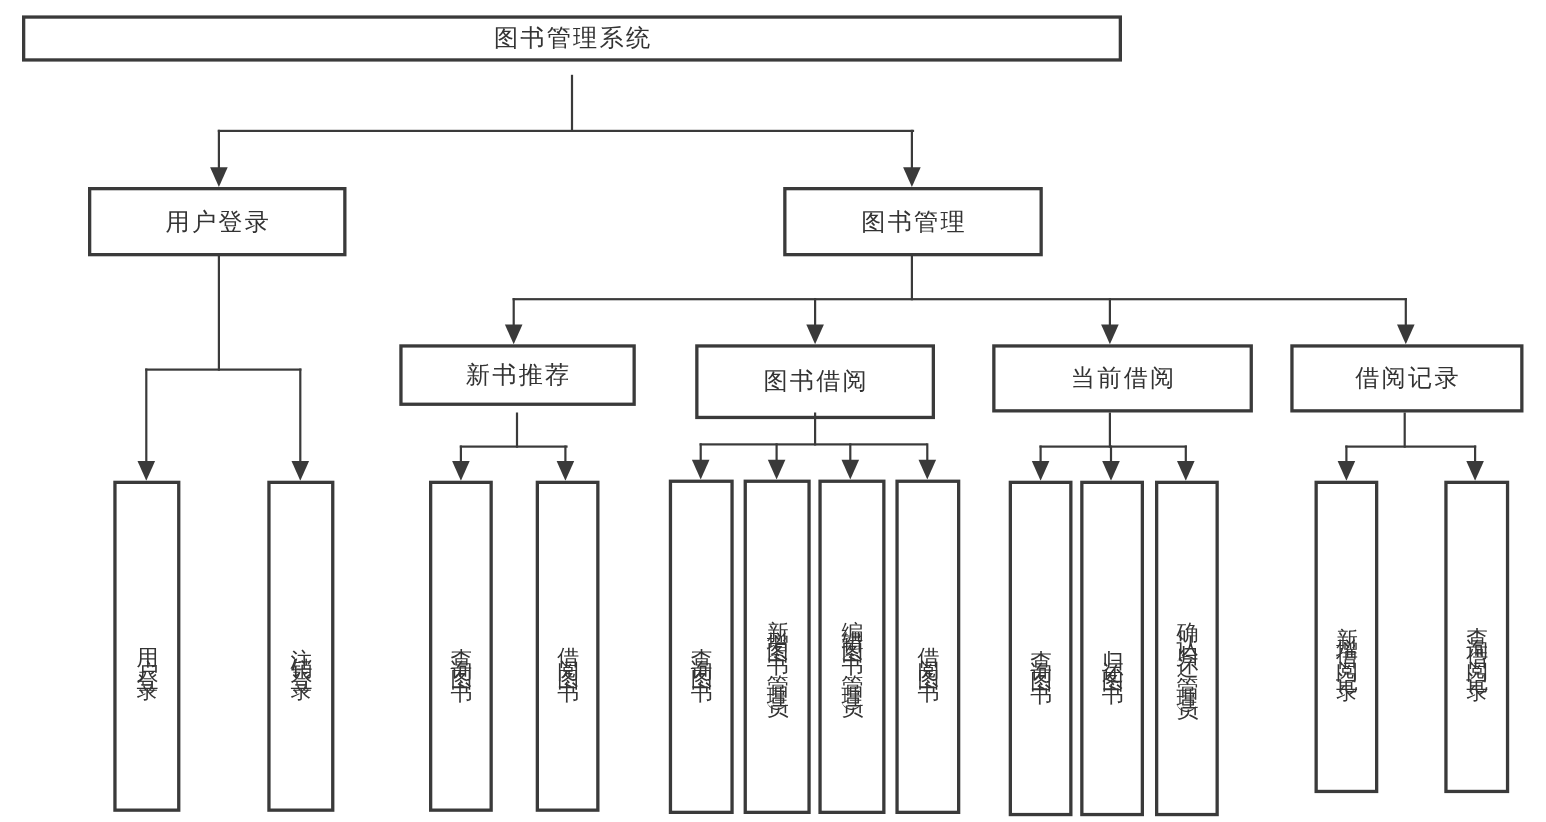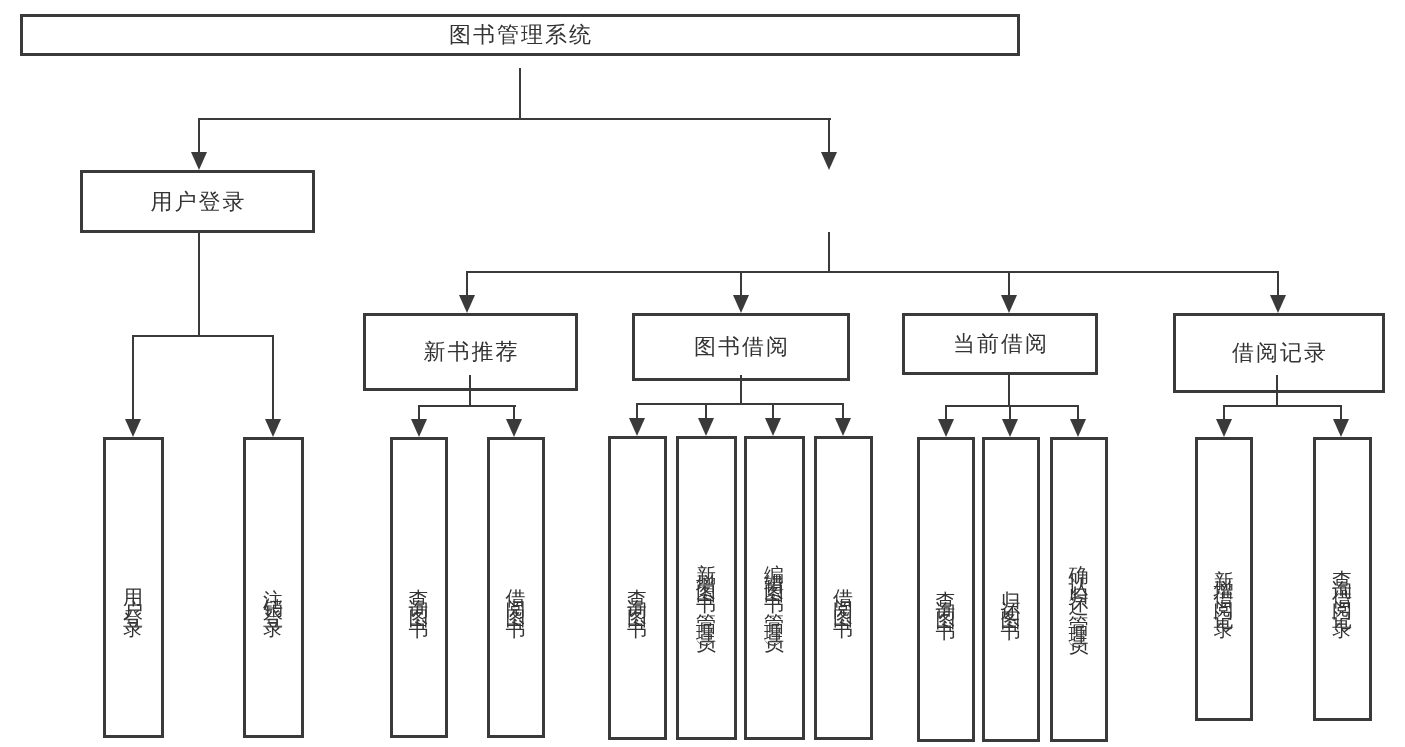--- a/index.html
+++ b/index.html
@@ -73,50 +73,53 @@
 
   <div class="line" style="left:519px;top:68px;width:2px;height:52px"></div>
   <div class="line" style="left:198px;top:118px;width:633px;height:2px"></div>
   <div class="line" style="left:198px;top:118px;width:2px;height:36px"></div>
   <div class="arrowhead" style="left:191px;top:152px"></div>
   <div class="line" style="left:828px;top:118px;width:2px;height:36px"></div>
   <div class="arrowhead" style="left:821px;top:152px"></div>
 
   <div class="box" style="left:80px;top:170px;width:235px;height:63px">
     <span class="hlabel">用户登录</span>
+  </div>
+  <div class="box" style="left:712px;top:170px;width:236px;height:63px">
+    <span class="hlabel">图书管理</span>
   </div>
 
   <div class="line" style="left:198px;top:232px;width:2px;height:105px"></div>
   <div class="line" style="left:132px;top:335px;width:142px;height:2px"></div>
   <div class="line" style="left:132px;top:335px;width:2px;height:86px"></div>
   <div class="arrowhead" style="left:125px;top:419px"></div>
   <div class="line" style="left:272px;top:335px;width:2px;height:86px"></div>
   <div class="arrowhead" style="left:265px;top:419px"></div>
 
   <div class="line" style="left:828px;top:232px;width:2px;height:41px"></div>
   <div class="line" style="left:466px;top:271px;width:813px;height:2px"></div>
   <div class="line" style="left:466px;top:271px;width:2px;height:26px"></div>
   <div class="arrowhead" style="left:459px;top:295px"></div>
   <div class="line" style="left:740px;top:271px;width:2px;height:26px"></div>
   <div class="arrowhead" style="left:733px;top:295px"></div>
   <div class="line" style="left:1008px;top:271px;width:2px;height:26px"></div>
   <div class="arrowhead" style="left:1001px;top:295px"></div>
   <div class="line" style="left:1277px;top:271px;width:2px;height:26px"></div>
   <div class="arrowhead" style="left:1270px;top:295px"></div>
 
-  <div class="box" style="left:363px;top:313px;width:215px;height:78px">
+  <div class="box" style="left:363px;top:313px;width:215px;height:56px">
     <span class="hlabel">新书推荐</span>
   </div>
   <div class="box" style="left:632px;top:313px;width:218px;height:68px">
     <span class="hlabel">图书借阅</span>
   </div>
-  <div class="box" style="left:902px;top:313px;width:196px;height:62px">
+  <div class="box" style="left:902px;top:313px;width:237px;height:62px">
     <span class="hlabel">当前借阅</span>
   </div>
-  <div class="box" style="left:1173px;top:313px;width:212px;height:80px">
+  <div class="box" style="left:1173px;top:313px;width:212px;height:62px">
     <span class="hlabel">借阅记录</span>
   </div>
 
   <div class="line" style="left:469px;top:375px;width:2px;height:32px"></div>
   <div class="line" style="left:418px;top:405px;width:98px;height:2px"></div>
   <div class="line" style="left:418px;top:405px;width:2px;height:16px"></div>
   <div class="arrowhead" style="left:411px;top:419px"></div>
   <div class="line" style="left:513px;top:405px;width:2px;height:16px"></div>
   <div class="arrowhead" style="left:506px;top:419px"></div>
 

